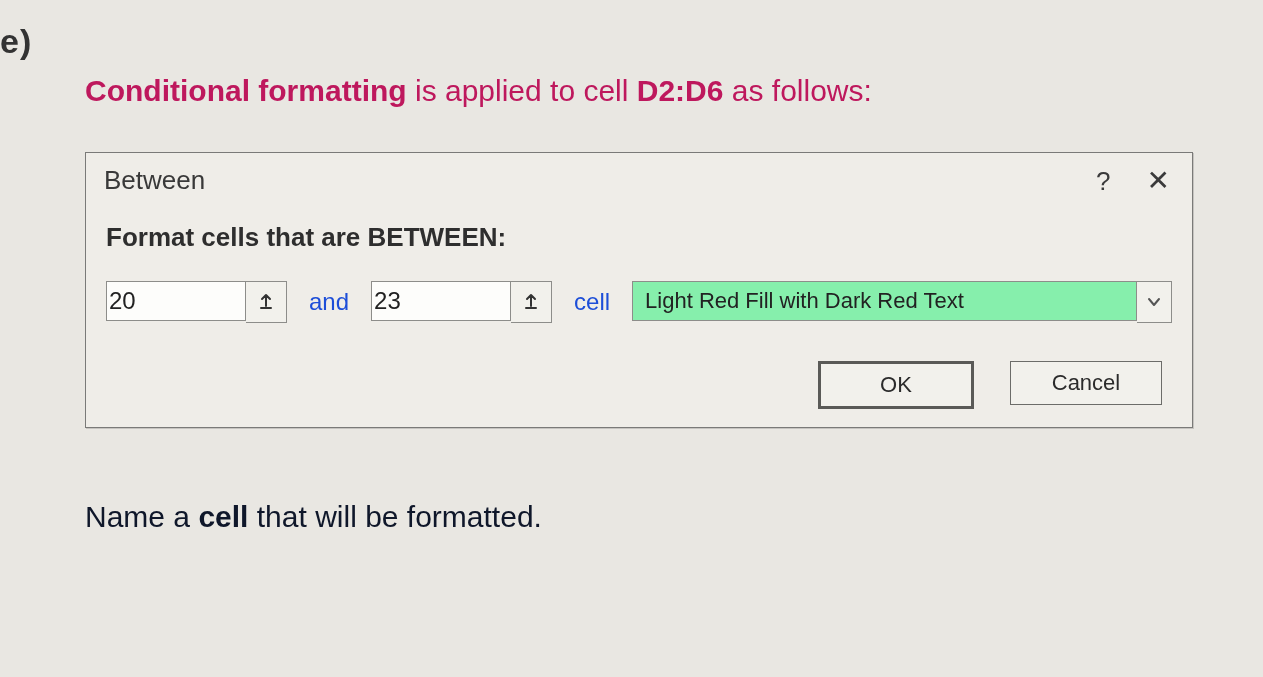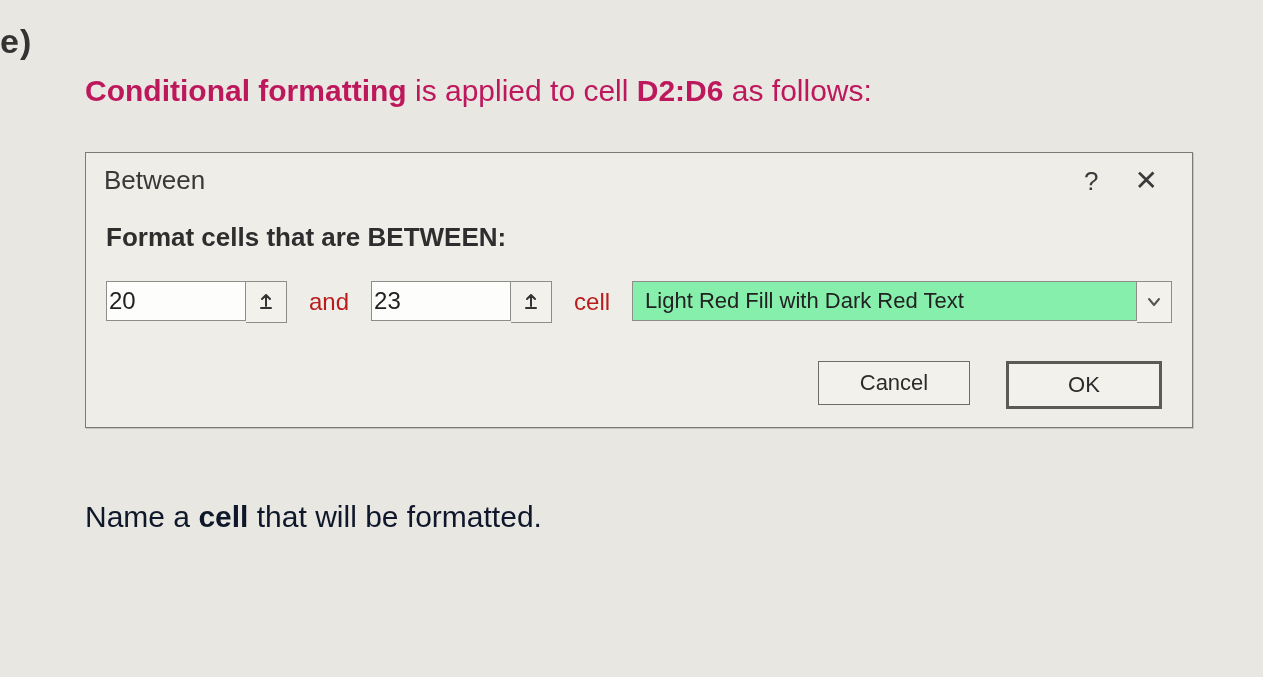--- a/index.html
+++ b/index.html
@@ -42,21 +42,21 @@
   .dialog {
     background: #efede8;
     border: 1px solid #7a7a78;
     box-shadow: 1px 1px 0 rgba(0,0,0,0.15);
     padding-bottom: 18px;
     position: relative;
   }
   .dialog-titlebar {
     display: flex;
     align-items: center;
-    padding: 12px 34px 6px 18px;
+    padding: 12px 22px 6px 18px;
     font-size: 26px;
   }
   .dialog-title {
     flex: 1;
     color: #393939;
   }
   .titlebar-controls {
     display: flex;
     gap: 36px;
     align-items: center;
@@ -103,21 +103,21 @@
     border-left: none;
     background: #f2f1ec;
     display: flex;
     align-items: center;
     justify-content: center;
     cursor: pointer;
   }
   .collapse-btn svg { display: block; }
   .static-word {
     padding: 0 8px;
-    color: #b91c1c;
+    color: #1d4ed8;
   }
   .format-select {
     display: flex;
     align-items: stretch;
     flex: 1;
     min-width: 0;
   }
   .format-display {
     flex: 1;
     height: 40px;
@@ -225,22 +225,22 @@
           <div class="dropdown-btn">
             <svg width="14" height="14" viewBox="0 0 14 14">
               <path d="M2 4 L7 10 L12 4" stroke="#555" stroke-width="2" fill="none" stroke-linecap="round" stroke-linejoin="round"></path>
             </svg>
           </div>
         </div>
 
       </div>
 
       <div class="dialog-buttons">
+        <div class="dlg-btn primary">OK</div>
         <div class="dlg-btn">Cancel</div>
-        <div class="dlg-btn primary">OK</div>
       </div>
 
     </div>
   </div>
 
   <p class="follow-up">
     <span>Name a </span><b>cell</b><span> that will be formatted.</span>
   </p>
 
 </div>

